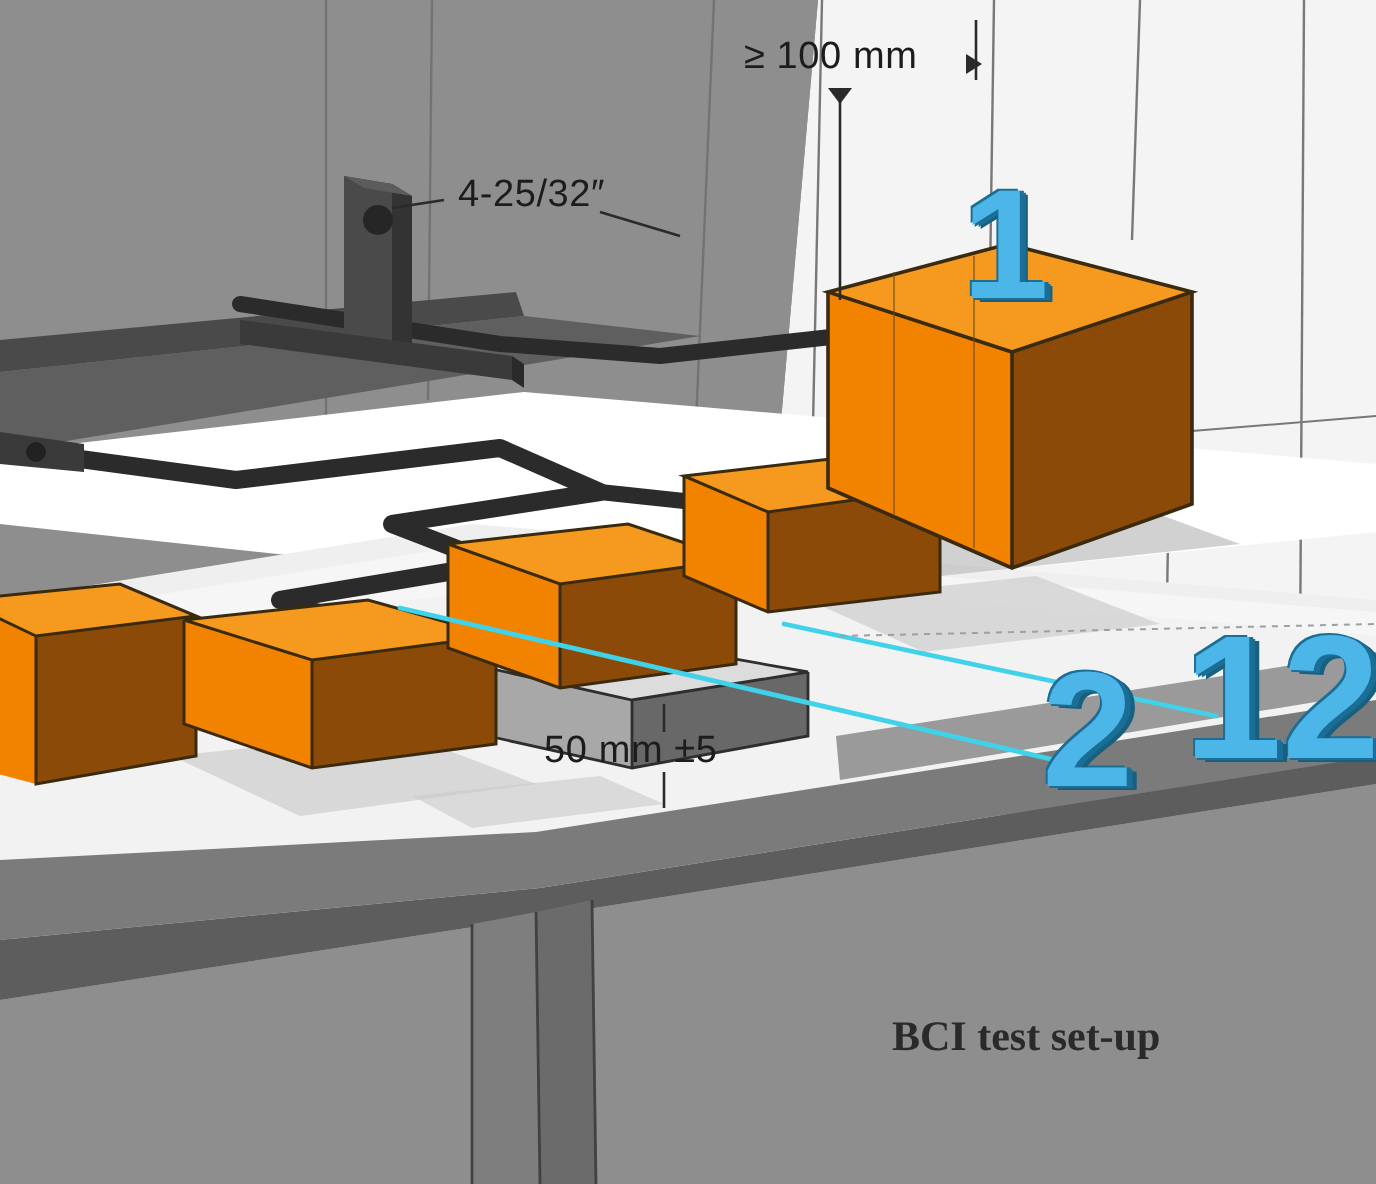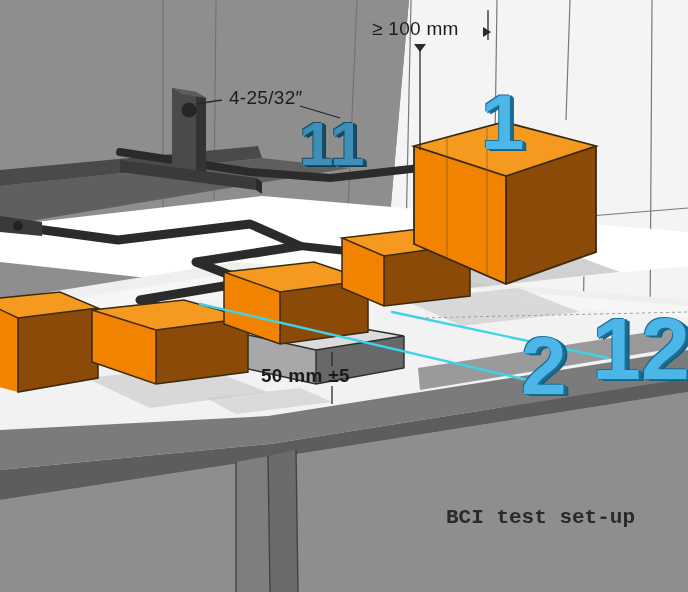--- a/index.html
+++ b/index.html
@@ -211,39 +211,35 @@
         <polygon points="491,32 483,27 483,37"></polygon>
       </g>
 
     </g>
   </svg>
 
   <div class="lbl dim-lbl" style="left:372px;top:18px;text-align:center;">≥ 100 mm</div>
 
   <div class="lbl dim-lbl" style="left:229px;top:87px;">4-25/32″</div>
 
-  <div class="lbl dim-lbl" style="left:261px;top:365px;font-weight:bold;">50 mm ±5</div>
+  <div class="lbl dim-lbl" style="left:272px;top:365px;">50 mm ±5</div>
 
   <div class="callout" style="left:481px;top:83px;font-size:78px;
         color:#4db6e8;
         text-shadow:2px 0 0 #1b6e96, 3px 1px 0 #1b6e96, 4px 2px 0 #18607f,
                     1px 1px 0 #1b6e96, -1px -1px 0 #1b6e96;">1</div>
 
-  <div class="callout" style="left:299px;top:113px;font-size:62px;
-        color:#3d8fb8;
-        text-shadow:2px 0 0 #184f68, 3px 1px 0 #184f68, 4px 2px 0 #123d52,
-                    1px 1px 0 #184f68, -1px -1px 0 #184f68;">11</div>
 
   <div class="callout" style="left:521px;top:325px;font-size:82px;
         color:#4db6e8;
         text-shadow:2px 0 0 #1b6e96, 3px 1px 0 #1b6e96, 5px 2px 0 #18607f,
                     1px 1px 0 #1b6e96, -1px -1px 0 #1b6e96;">2</div>
 
   <div class="callout" style="left:592px;top:305px;font-size:88px;
         color:#4db6e8;
         text-shadow:2px 0 0 #1b6e96, 3px 1px 0 #1b6e96, 5px 2px 0 #18607f,
                     1px 1px 0 #1b6e96, -1px -1px 0 #1b6e96;">12</div>
 
-  <div class="caption" style="left:446px;top:505px;font-family:Liberation Mono, monospace;">
+  <div class="caption" style="left:446px;top:505px;">
     <div>BCI test set-up</div>
   </div>
 
 </div>
 
 </body></html>

